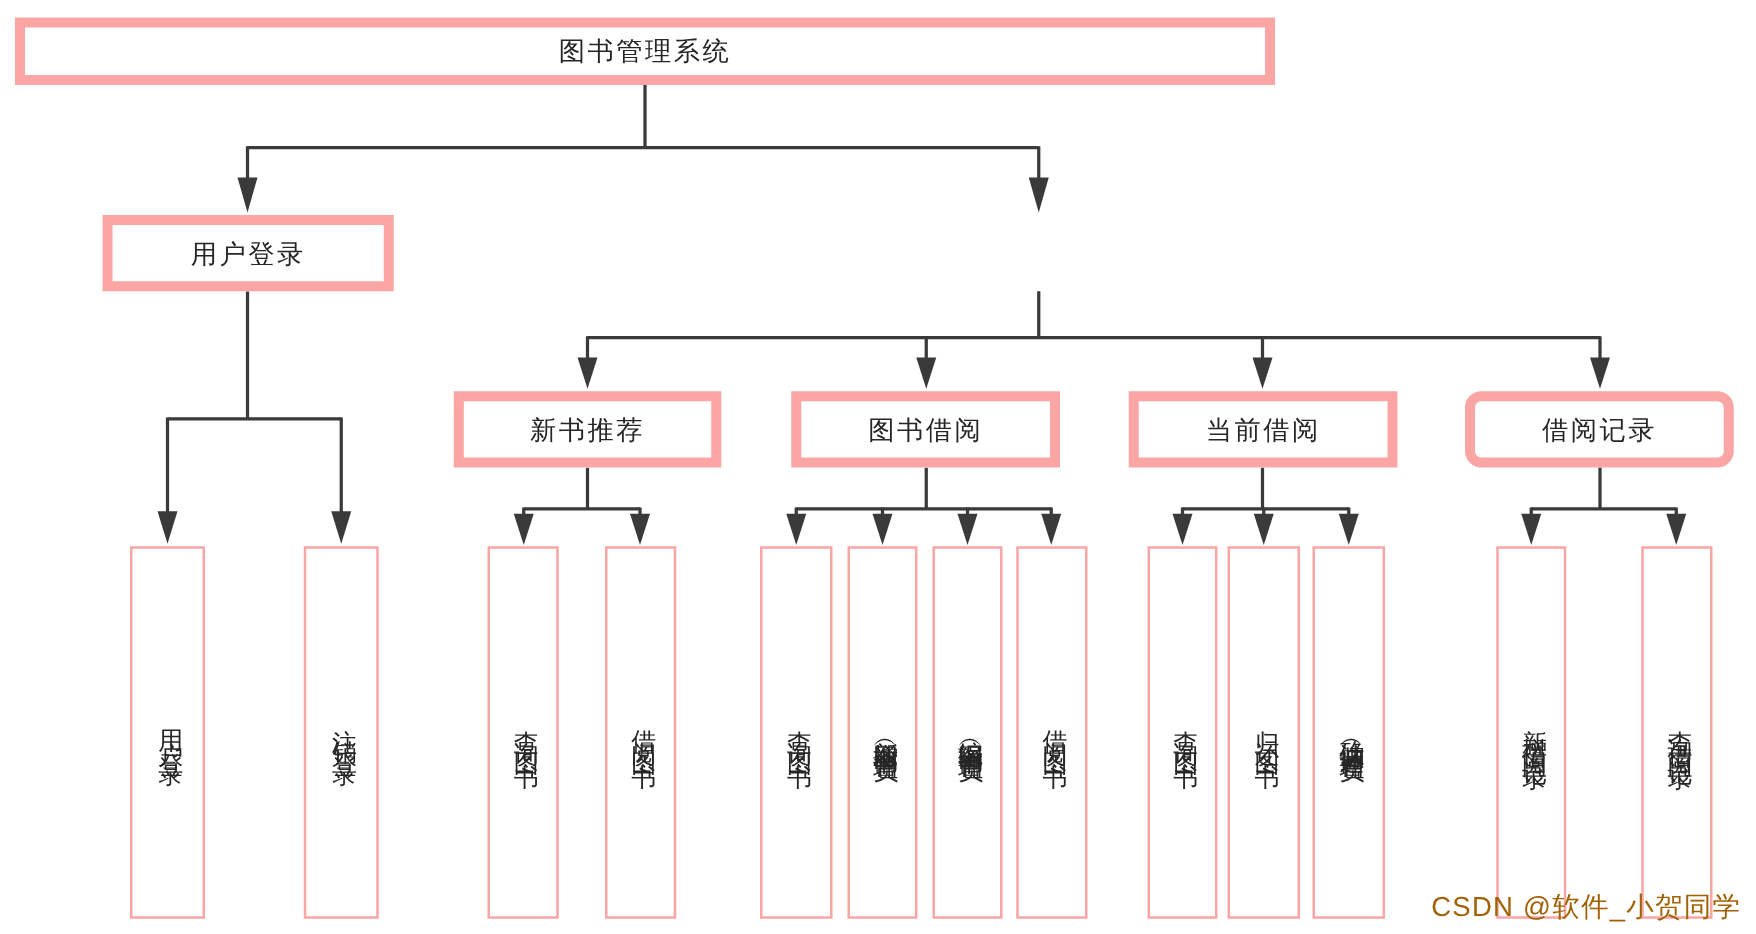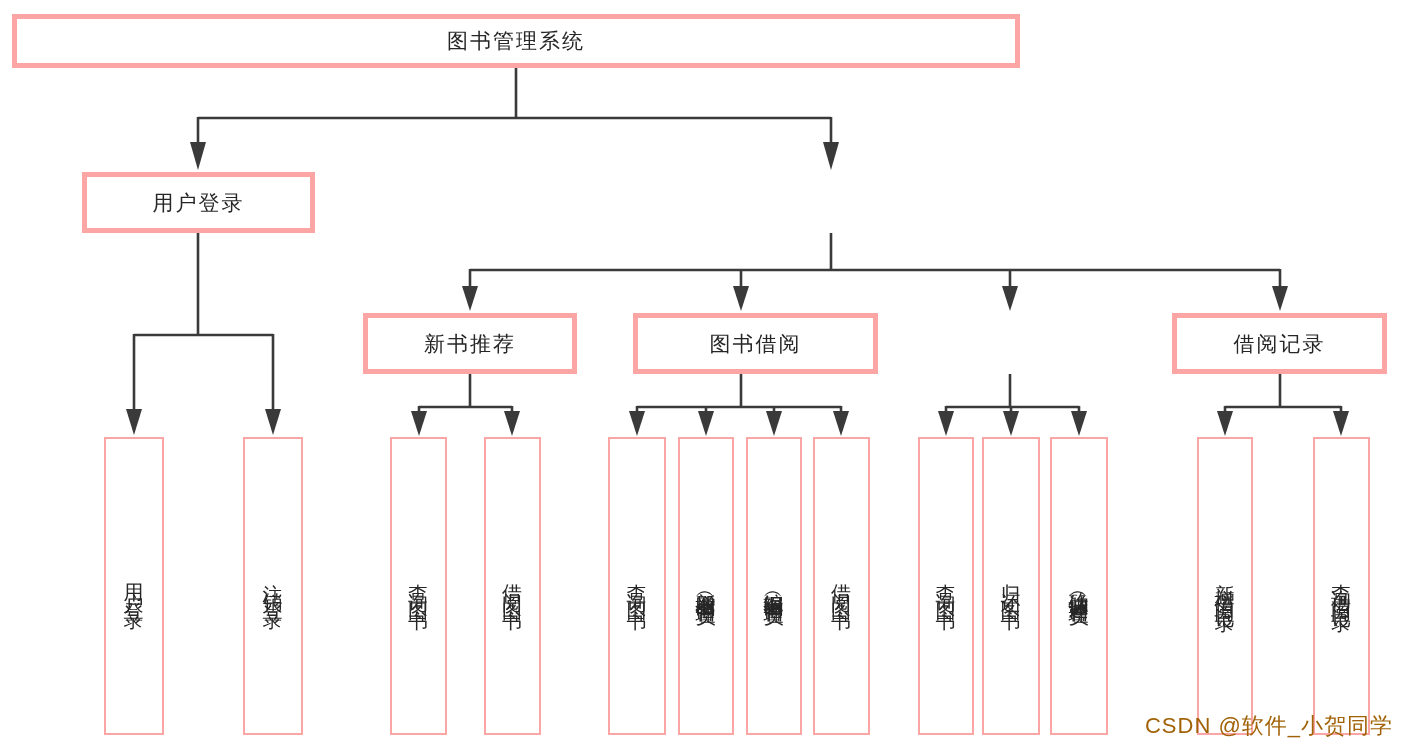--- a/index.html
+++ b/index.html
@@ -18,26 +18,27 @@
   #wires {
     position: absolute;
     left: 0;
     top: 0;
     z-index: 0;
   }
   .node {
     position: absolute;
     box-sizing: border-box;
     background: #ffffff;
-    border: 5px solid #fca5a5;
+    border: 8px solid #fca5a5;
     color: #262626;
     display: flex;
     align-items: center;
     justify-content: center;
     z-index: 1;
+    font-family: Liberation Mono, monospace;
   }
   .node.h {
     font-size: 21px;
     letter-spacing: 2px;
     white-space: nowrap;
   }
   .node.leaf {
     border-width: 2.5px;
     writing-mode: vertical-rl;
     text-orientation: mixed;
@@ -133,22 +134,23 @@
       <polygon points="1217,411 1233,411 1225,436"></polygon>
       <polygon points="1333,411 1349,411 1341,436"></polygon>
     </g>
   </svg>
 
   <div class="node h" style="left:12px; top:14px; width:1008px; height:54px;">图书管理系统</div>
 
   <div class="node h" style="left:82px; top:172px; width:233px; height:61px;">用户登录</div>
 
   <div class="node h" style="left:363px; top:313px; width:214px; height:61px;text-align:center;">新书推荐</div>
-  <div class="node h" style="left:633px; top:313px; width:245px; height:61px;">图书借阅</div>
-  <div class="node h" style="left:1172px; top:313px; width:215px; height:61px;">借阅记录</div>
+  <div class="node h" style="left:633px; top:313px; width:215px; height:61px;">图书借阅</div>
+  <div class="node h" style="left:903px; top:313px; width:215px; height:61px;">当前借阅</div>
+  <div class="node h" style="left:1172px; top:313px; width:215px; height:61px;border-radius:13px;">借阅记录</div>
 
   <div class="node leaf" style="left:104px; top:437px; width:60px; height:298px;">用户登录</div>
   <div class="node leaf" style="left:243px; top:437px; width:60px; height:298px;">注销登录</div>
 
   <div class="node leaf" style="left:390px; top:437px; width:57px; height:298px;">查询图书</div>
   <div class="node leaf" style="left:484px; top:437px; width:57px; height:298px;">借阅图书</div>
 
   <div class="node leaf" style="left:608px; top:437px; width:58px; height:298px;">查询图书</div>
   <div class="node leaf" style="left:678px; top:437px; width:56px; height:298px; letter-spacing:2px;">新增图书（管理员）</div>
   <div class="node leaf" style="left:746px; top:437px; width:56px; height:298px; letter-spacing:2px;">编辑图书（管理员）</div>

